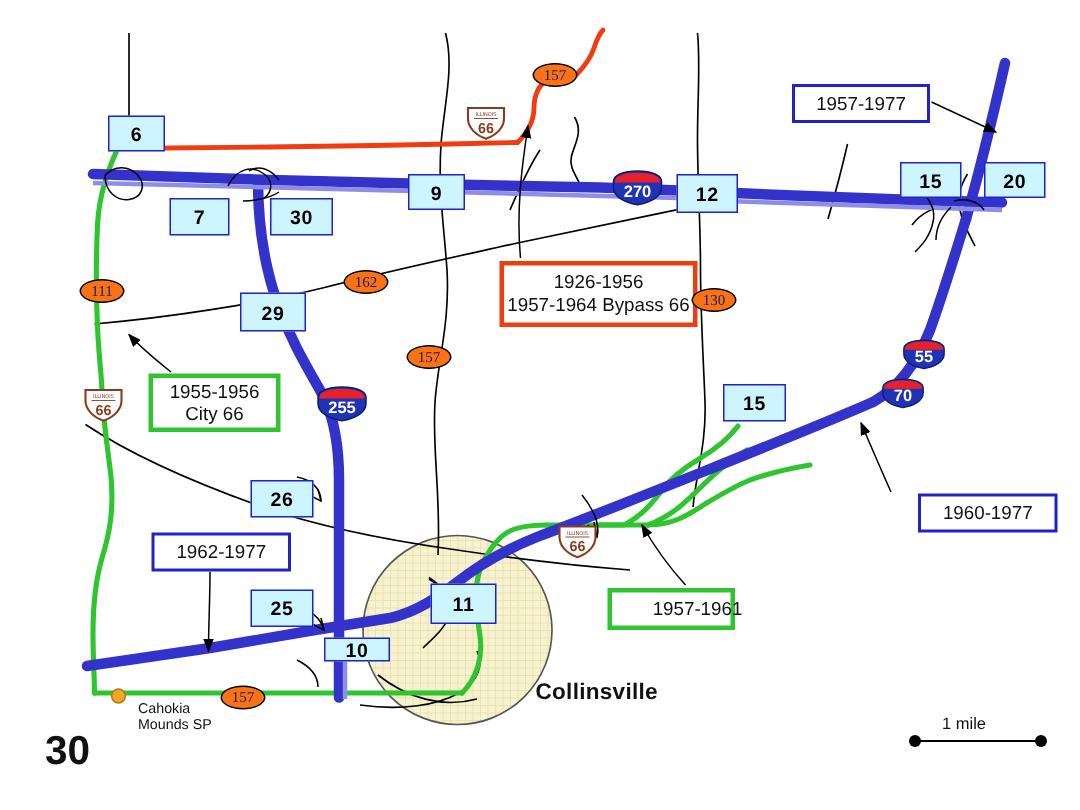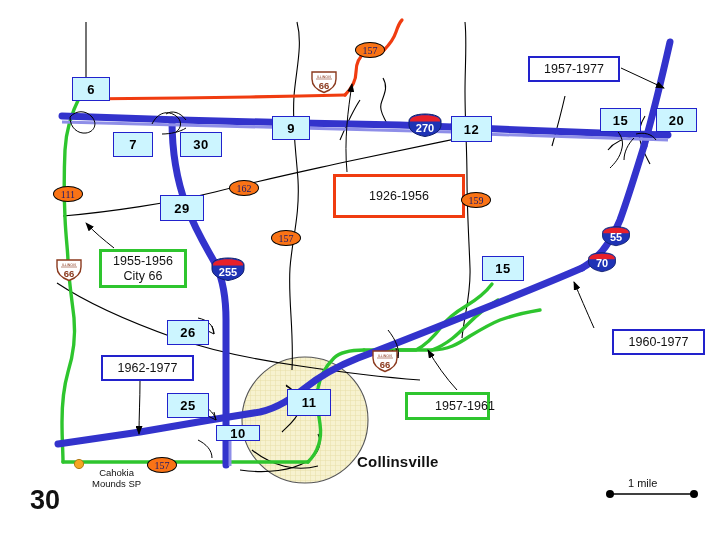--- a/index.html
+++ b/index.html
@@ -19,21 +19,21 @@
            justify-content:center;font-size:12.5px;color:#111;
            line-height:1.18;white-space:nowrap;padding:2px 6px;}
   .callout.blue{border:2.5px solid #2222cc;}
   .callout.red{border:3px solid #f03c10;}
   .callout.green{border:3px solid #2ec52e;}
 
   
   .tlabel{position:absolute;color:#111;white-space:nowrap;}
   #label-chain-of-rocks{font-size:13px;}
   #label-collinsville{font-size:15px;font-weight:bold;letter-spacing:.2px;}
-  #label-cahokia{font-size:9.5px;text-align:center;line-height:1.12;}
+  #label-cahokia{font-size:9.5px;line-height:1.12;}
   #label-scale{font-size:11px;text-align:right;}
   #label-page-number{font-size:27px;font-weight:bold;color:#111;}
 
   
   .oval{position:absolute;width:30px;height:16px;border:1.3px solid #000;
         border-radius:50%;background:#f97316;color:#1a1a6e;font-size:10px;
         display:flex;align-items:center;justify-content:center;
         font-family:"Liberation Serif",serif;box-sizing:border-box;}
 
   
@@ -183,20 +183,21 @@
       <div class="numbox" style="left: 287px; top: 389px; width: 44px; height: 27px;">11</div>
       <div class="numbox" style="left: 216px; top: 425px; width: 44px; height: 16px;">10</div>
     </div>
 
   <div id="callout-boxes">
       <div class="callout blue" style="left: 528px; top: 56px; width: 92px; height: 26px;">
         <div>1957-1977</div>
       </div>
       <div class="callout red" style="left: 321px; top: 174px; width: 132px; height: 44px; margin-left: 12px;">
         <div>1926-1956</div>
+        <div>1957-1964 Bypass 66</div>
       </div>
       <div class="callout green" style="left: 99px; top: 249px; width: 88px; height: 39px;">
         <div>1955-1956</div>
         <div>City 66</div>
       </div>
       <div class="callout blue" style="left: 568px; top: 329px; width: 93px; height: 26px; margin-left: 44px;">
         <div>1960-1977</div>
       </div>
       <div class="callout blue" style="left: 101px; top: 355px; width: 93px; height: 26px;">
         <div>1962-1977</div>
@@ -204,21 +205,21 @@
       <div class="callout green" style="left: 405px; top: 392px; width: 85px; height: 28px; padding-left: 41px;">
         <div>1957-1961</div>
       </div>
     </div>
 
   <div id="route-ovals">
       <div class="oval" style="left: 53px; top: 186px;">111</div>
       <div class="oval" style="left: 355px; top: 42px;">157</div>
       <div class="oval" style="left: 229px; top: 180px;">162</div>
       <div class="oval" style="left: 271px; top: 230px;">157</div>
-      <div class="oval" style="left: 461px; top: 192px;">159</div>
+      <div class="oval" style="left: 461px; top: 192px;">130</div>
       <div class="oval" style="left: 147px; top: 457px;">157</div>
     </div>
 
   <div id="us66-shields">
       <div class="shield66" style="left: 310px; top: 70px;"><svg viewBox="0 0 28 24" width="28" height="24">
           <path d="M2 2 H26 V9 C26 15 21 20 14 22.5 C7 20 2 15 2 9 Z" fill="#fff" stroke="#8b3a1e" stroke-width="1.4"></path>
           <text x="14" y="7.5" text-anchor="middle" font-size="3.4" fill="#8b3a1e" font-family="DejaVu Sans, sans-serif">ILLINOIS</text>
           <line x1="6" y1="9" x2="22" y2="9" stroke="#8b3a1e" stroke-width="0.6"></line>
           <text x="14" y="18.5" text-anchor="middle" font-size="9.5" font-weight="bold" fill="#8b3a1e" font-family="Liberation Sans, sans-serif">66</text>
         </svg></div>

